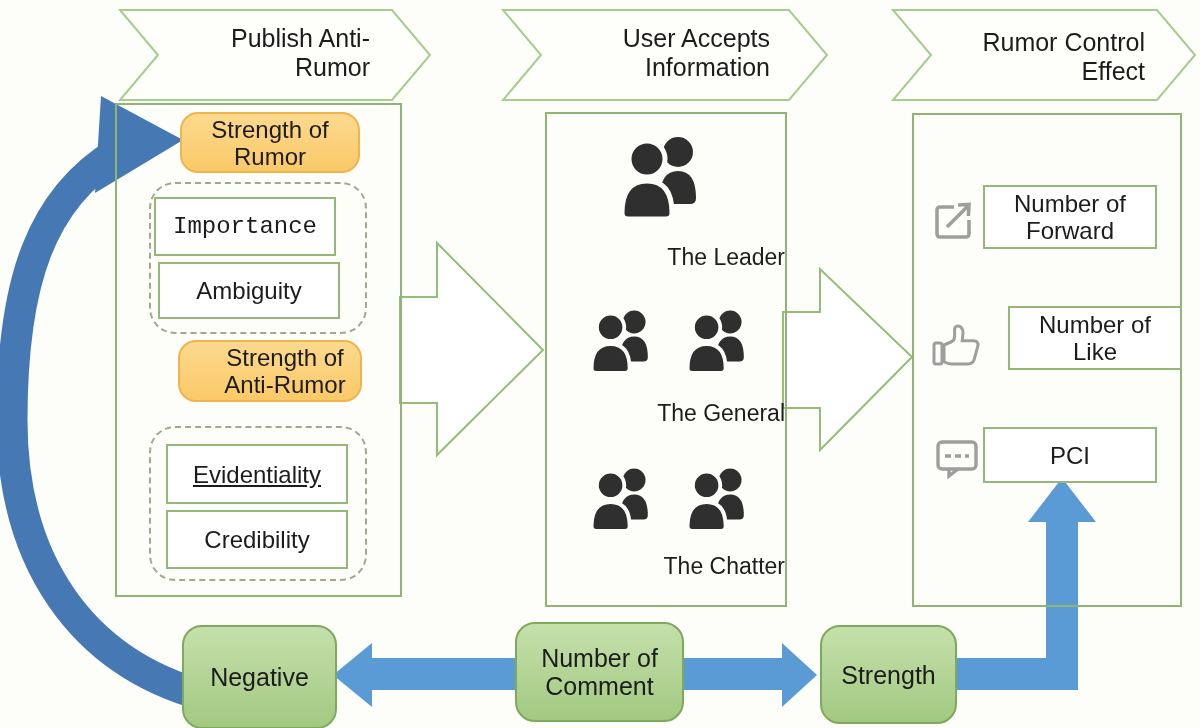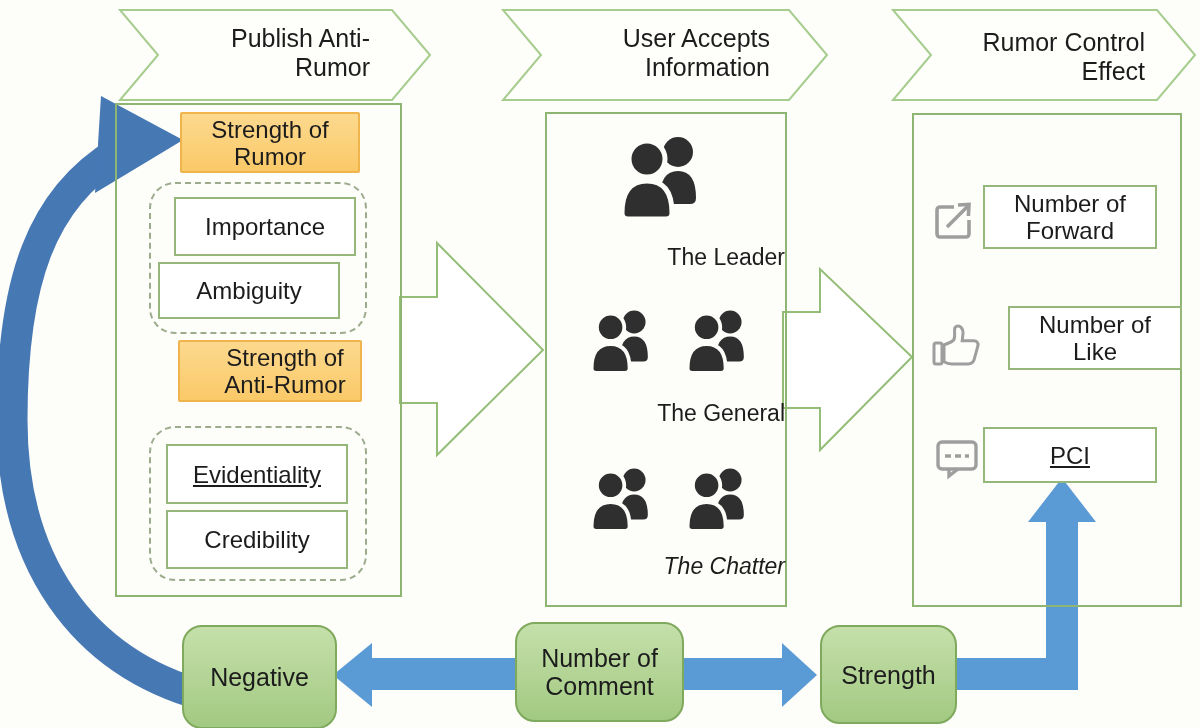--- a/index.html
+++ b/index.html
@@ -16,21 +16,21 @@
   }
   
   .white-box{
     position:absolute;background:#ffffff;border:2px solid #95b77a;
     display:flex;align-items:center;justify-content:center;text-align:center;
     font-size:24px;line-height:27px;z-index:2;
   }
   
   .orange-box{
     position:absolute;background:linear-gradient(#fcd98e,#fac968);
-    border:2px solid #f0b44c;border-radius:2px;
+    border:2px solid #f0b44c;border-radius:18px;
     display:flex;align-items:center;justify-content:center;text-align:center;
     font-size:24px;line-height:27px;z-index:2;
   }
   
   .dashed-box{
     position:absolute;border:2px dashed #9dab8d;border-radius:26px;z-index:1;
   }
   
   .green-box{
     position:absolute;background:linear-gradient(#c5e0ab,#a2c981);
@@ -90,21 +90,21 @@
 
 <div class="container-box" style="left:115px;top:103px;width:283px;height:490px;"></div>
 <div class="container-box" style="left:545px;top:112px;width:238px;height:491px;"></div>
 <div class="container-box" style="left:912px;top:113px;width:266px;height:490px;"></div>
 
 <div class="orange-box" style="left:180px;top:112px;width:176px;height:57px;">
   <span style="width:150px;">Strength of Rumor</span>
 </div>
 
 <div class="dashed-box" style="left:149px;top:182px;width:214px;height:148px;"></div>
-<div class="white-box" style="left:174px;top:197px;width:178px;height:55px;">
+<div class="white-box" style="left:154px;top:197px;width:178px;height:55px;font-family:Liberation Mono, monospace;">
   <span>Importance</span>
 </div>
 <div class="white-box" style="left:158px;top:262px;width:178px;height:53px;">
   <span>Ambiguity</span>
 </div>
 
 <div class="orange-box" style="left:178px;top:340px;width:180px;height:58px;justify-content:flex-end;">
   <span style="width:150px;">Strength of Anti-Rumor</span>
 </div>
 
@@ -128,21 +128,21 @@
     <use href="#pp"></use>
   </svg>
 <div class="group-label" style="top:400px;">The General</div>
 
 <svg class="pp-icon" style="left:584px;top:464px;" width="76" height="70" viewBox="0 0 100 92">
     <use href="#pp"></use>
   </svg>
 <svg class="pp-icon" style="left:680px;top:464px;" width="76" height="70" viewBox="0 0 100 92">
     <use href="#pp"></use>
   </svg>
-<div class="group-label" style="top:553px;font-style:italic;">The Chatter</div>
+<div class="group-label" style="top:553px;">The Chatter</div>
 
 <svg class="gray-icon" style="left:933px;top:199px;" width="44" height="42" viewBox="0 0 44 42">
   <path d="M36,21 V35 a3,3 0 0 1 -3,3 H7 a3,3 0 0 1 -3,-3 V11 a3,3 0 0 1 3,-3 H21" fill="none" stroke="#9e9e9e" stroke-width="3.6"></path>
   <path d="M14,28 L35,7" fill="none" stroke="#9e9e9e" stroke-width="3.6"></path>
   <path d="M25,6 L36,5.4 L35.4,17" fill="none" stroke="#9e9e9e" stroke-width="3.6"></path>
 </svg>
 <div class="white-box" style="left:983px;top:185px;width:170px;height:60px;">
   <span style="width:130px;">Number of Forward</span>
 </div>
 
@@ -152,21 +152,21 @@
 </svg>
 <div class="white-box" style="left:983px;top:306px;width:170px;height:60px;margin-left:25px;">
   <span style="width:130px;">Number of Like</span>
 </div>
 
 <svg class="gray-icon" style="left:935px;top:438px;" width="44" height="42" viewBox="0 0 44 42">
   <rect x="3" y="4" width="38" height="27" rx="4" fill="none" stroke="#9e9e9e" stroke-width="3.4"></rect>
   <path d="M14,31 v7 l9,-7" fill="none" stroke="#9e9e9e" stroke-width="3.4"></path>
   <line x1="10" y1="18" x2="34" y2="18" stroke="#9e9e9e" stroke-width="3.4" stroke-dasharray="6 4"></line>
 </svg>
-<div class="white-box" style="left:983px;top:427px;width:170px;height:52px;text-decoration:underline;">
+<div class="white-box" style="left:983px;top:427px;width:170px;height:52px;">
   <span>PCI</span>
 </div>
 
 <div class="green-box" style="left:182px;top:625px;width:151px;height:100px;">
   <span>Negative</span>
 </div>
 <div class="green-box" style="left:515px;top:622px;width:165px;height:96px;">
   <span style="width:140px;">Number of Comment</span>
 </div>
 <div class="green-box" style="left:820px;top:625px;width:133px;height:95px;">

